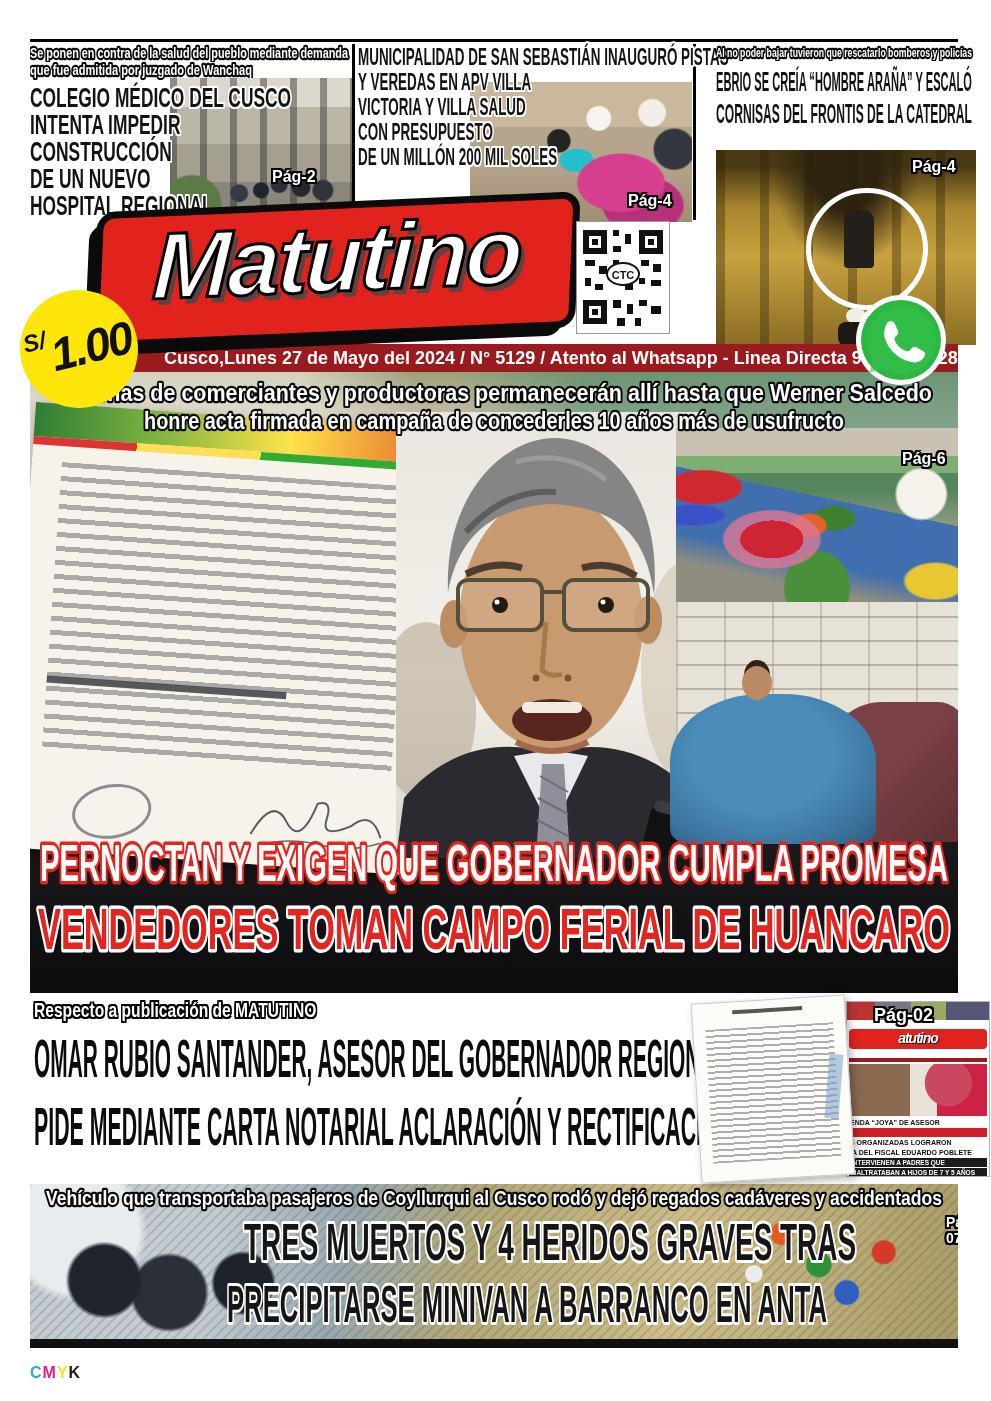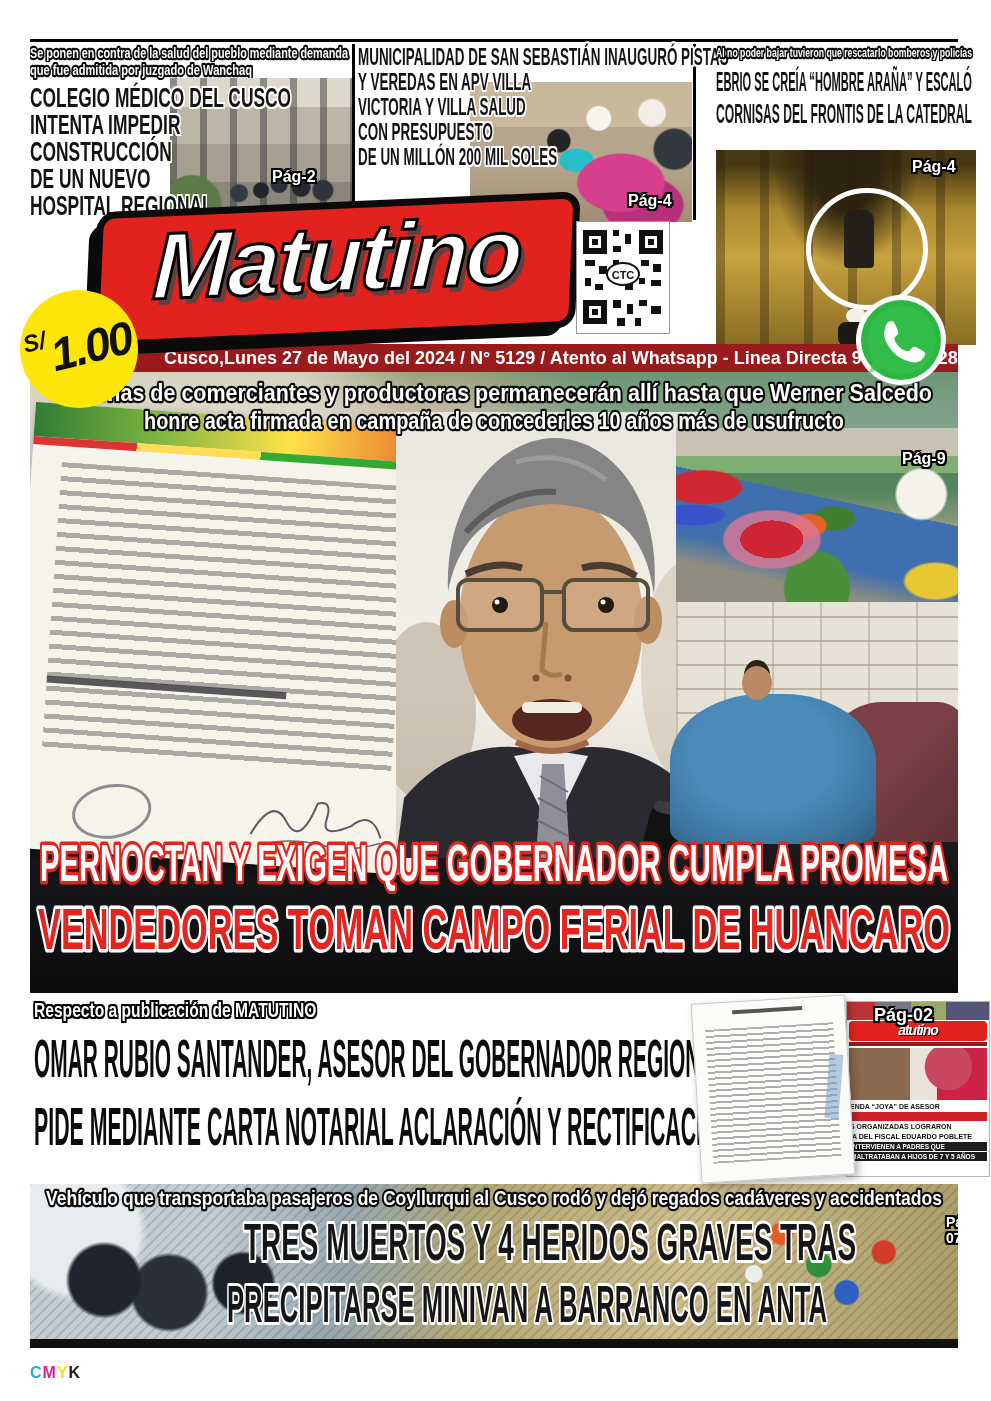--- a/index.html
+++ b/index.html
@@ -144,21 +144,21 @@
   .letter-doc{position:absolute;left:666px;top:6px;width:152px;height:178px;background:#fbfbf8;
     border:1px solid #c9c9c9;transform:rotate(-3.5deg);z-index:2;
     box-shadow:3px 4px 8px rgba(0,0,0,.3);}
   .letter-lines{position:absolute;left:12px;right:12px;top:26px;bottom:18px;
     background:repeating-linear-gradient(180deg,rgba(110,110,115,.55) 0 2px,transparent 2px 6px);}
   .letter-stamp{position:absolute;right:8px;top:58px;width:14px;height:64px;background:rgba(120,160,200,.55);
     transform:rotate(8deg);}
   .mini-front{position:absolute;left:816px;top:8px;width:142px;height:174px;background:#fff;
     border:1px solid #b5b5b5;z-index:1;font-weight:bold;overflow:hidden;}
   .mf-photos{height:18px;background:linear-gradient(90deg,#b33 0 20%,#778 20% 45%,#9a6 45% 70%,#557 70% 100%);}
-  .mf-mast{height:20px;background:#e2231d;border-radius:4px;margin:1px 2px;color:#fff;
+  .mf-mast{height:20px;background:#e2231d;border-radius:4px;margin:9px 2px;color:#fff;
     font-style:italic;font-size:14px;line-height:19px;text-align:center;letter-spacing:-1px;
     text-shadow:1px 1px 0 #000;}
   .mf-bar{height:4px;background:#9a1b1e;margin:0 2px;}
   .mf-body{height:52px;margin:2px;
     background:
       radial-gradient(circle at 72% 36%,#c9485f 0 22%,transparent 23%),
       linear-gradient(90deg,#8a6a50 0 44%,#e8e2d8 44% 64%,#c24 64% 100%);}
   .mf-h{font-size:7px;line-height:9px;color:#111;margin:1px 3px;white-space:nowrap;overflow:hidden;}
   .mf-strip{height:9px;background:#cf2127;margin:1px 2px;}
   .mf-strip.dark{background:#1c1c1c;color:#fff;font-size:6.5px;line-height:9px;padding:0 2px;
@@ -372,21 +372,21 @@
       <div class="blanket-blue"></div>
       <div class="sleep-face"></div>
     </div>
 
     <svg class="main-kick1" width="928" height="30">
       <text x="464" y="23" text-anchor="middle" class="t-wk" font-size="24" stroke-width="5" textLength="876" lengthAdjust="spacingAndGlyphs">Decenas de comerciantes y productoras permanecerán allí hasta que Werner Salcedo</text>
     </svg>
     <svg class="main-kick2" width="928" height="30">
       <text x="464" y="23" text-anchor="middle" class="t-wk" font-size="24" stroke-width="5" textLength="700" lengthAdjust="spacingAndGlyphs">honre acta firmada en campaña de concederles 10 años más de usufructo</text>
     </svg>
-    <span class="pag ow pag5">Pág-9</span>
+    <span class="pag ow pag5">Pág-6</span>
 
     <svg class="bar1" width="928" height="62">
       <text x="464" y="49" text-anchor="middle" class="t-rw" font-size="52" textLength="908" lengthAdjust="spacingAndGlyphs">PERNOCTAN Y EXIGEN QUE GOBERNADOR CUMPLA PROMESA</text>
     </svg>
     <svg class="bar2" width="928" height="70">
       <text x="464" y="55" text-anchor="middle" class="t-wr" font-size="58" textLength="912" lengthAdjust="spacingAndGlyphs">VENDEDORES TOMAN CAMPO FERIAL DE HUANCARO</text>
     </svg>
   </section>
 
   <section class="letter-story">

